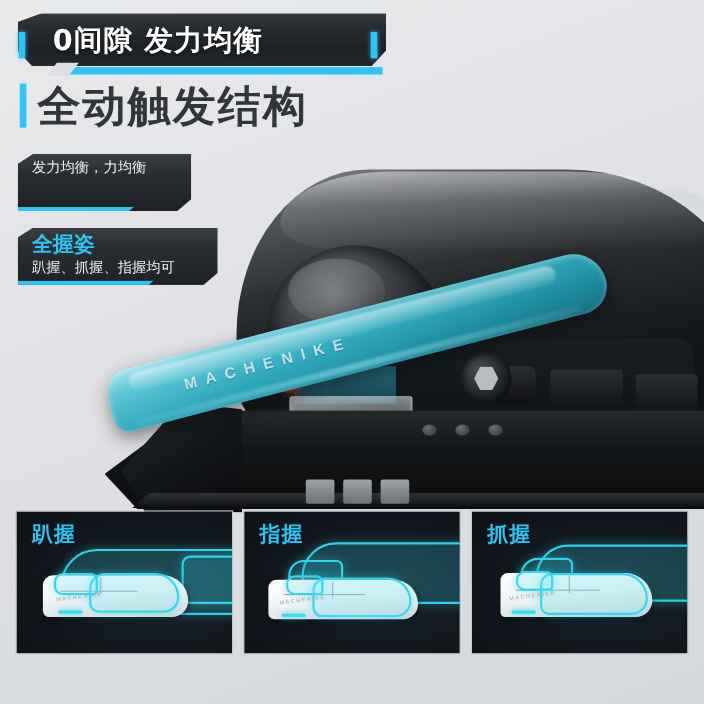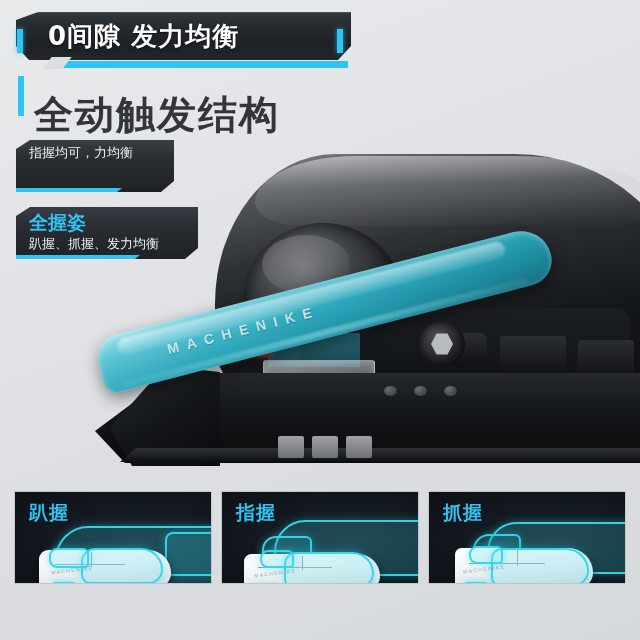--- a/index.html
+++ b/index.html
@@ -103,21 +103,20 @@
   .title-text {
     position: absolute;
     left: 34px;
     top: 70px;
     font-size: 39px;
     font-weight: bold;
     color: #333639;
     letter-spacing: 2px;
     white-space: nowrap;
     font-family: "DejaVu Sans", "Liberation Sans", sans-serif;
-    margin-top: 18px;
   }
 
   
   .cards {
     position: absolute;
     left: 16px;
     top: 140px;
   }
   .card {
     position: relative;
@@ -388,23 +387,23 @@
   .side-slot {
     position: absolute;
     background: linear-gradient(180deg, #2b2e31, #0e1012);
     border-radius: 3px;
   }
 
   
   .grips {
     position: absolute;
     left: 14px;
-    top: 491px;
+    top: 464px;
     width: 612px;
-    height: 93px;
+    height: 131px;
     display: flex;
     gap: 9px;
     text-align: center;
   }
   .grip {
     position: relative;
     flex: 1;
     background: radial-gradient(ellipse at 65% 55%, #1e2730 0%, #141a21 45%, #0d1116 100%);
     border: 1px solid #c3c7cb;
     overflow: hidden;
@@ -474,28 +473,28 @@
   </div>
   <div class="banner-underline"></div>
   <div class="banner-underline-notch"></div>
 
   <div class="title-bar"></div>
   <div class="title-text">全动触发结构</div>
 
   <div class="cards">
     <div class="card" style="width: 158px;">
       <div class="card-inner">
-        <div class="card-sub">指握均可，力均衡</div>
+        <div class="card-sub">发力均衡，力均衡</div>
       </div>
       <div class="card-bar" style="width: 106px;"></div>
     </div>
     <div class="card" style="width: 182px;">
       <div class="card-inner">
         <div class="card-title">全握姿</div>
-        <div class="card-sub">趴握、抓握、发力均衡</div>
+        <div class="card-sub">趴握、抓握、指握均可</div>
       </div>
       <div class="card-bar" style="width: 124px;"></div>
     </div>
   </div>
 
   <div class="product">
     <div class="mouse-shell"></div>
     <div class="mouse-top-hi"></div>
     <div class="wheel-disc"></div>
     <div class="body-dark"></div>

